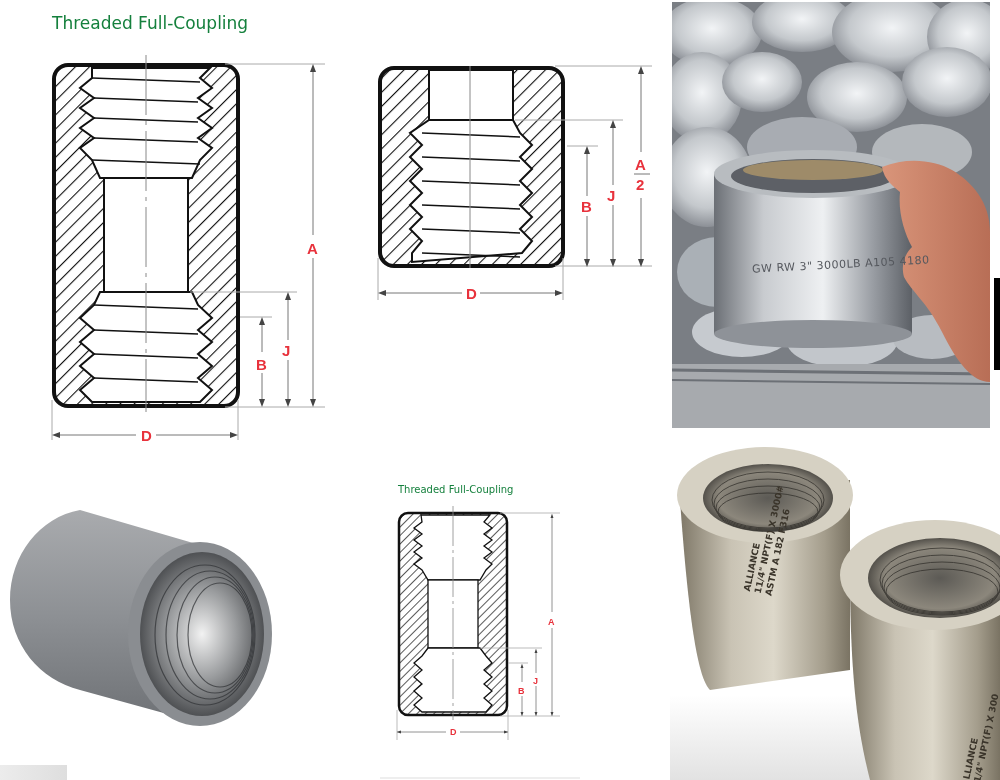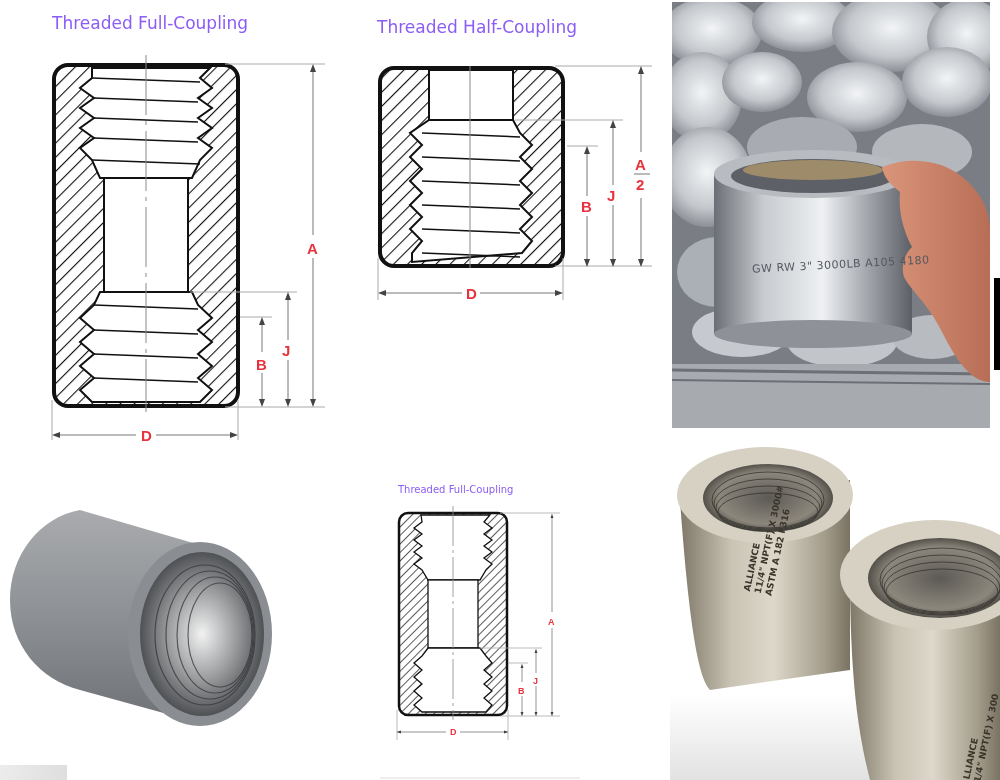--- a/index.html
+++ b/index.html
@@ -1,18 +1,18 @@
 <!DOCTYPE html>
 <html><head>
 <meta charset="utf-8">
 <style>
   html, body { margin:0; padding:0; }
   body { width:1000px; height:780px; position:relative; overflow:hidden; background:#ffffff; font-family:"Liberation Sans", sans-serif; }
   .panel { position:absolute; overflow:hidden; }
-  .title { position:absolute; color:#8b5cf6; font-family:"DejaVu Sans", sans-serif; white-space:nowrap; }
+  .title { position:absolute; color:#15803d; font-family:"DejaVu Sans", sans-serif; white-space:nowrap; }
   .dimlbl { font-family:"Liberation Sans", sans-serif; font-weight:bold; fill:#e8323c; }
   svg { position:absolute; left:0; top:0; }
   .photo-text { position:absolute; font-family:"DejaVu Sans", sans-serif; white-space:nowrap; }
 </style>
 </head>
 <body>
 
 <div class="panel" style="left:0;top:0;width:360px;height:455px;">
   <div class="title" style="left:52px;top:13px;font-size:17px;">Threaded Full-Coupling</div>
   <svg width="360" height="455">
@@ -68,21 +68,20 @@
       <line x1="156" y1="435" x2="234" y2="435" marker-end="url(#arr)"></line>
     </g>
     <text class="dimlbl" x="307" y="254" font-size="15">A</text>
     <text class="dimlbl" x="282" y="356" font-size="15">J</text>
     <text class="dimlbl" x="256" y="370" font-size="15">B</text>
     <text class="dimlbl" x="141" y="441" font-size="15">D</text>
   </svg>
 </div>
 
 <div class="panel" style="left:360px;top:0;width:310px;height:330px;">
-  <div class="title" style="left:17px;top:17px;font-size:17px;">Threaded Half-Coupling</div>
   <svg width="310" height="330">
     <defs>
       <pattern id="hatch2" patternUnits="userSpaceOnUse" width="10" height="10" patternTransform="rotate(45)">
         <line x1="0" y1="0" x2="0" y2="10" stroke="#111" stroke-width="2.2"></line>
       </pattern>
       <marker id="arr2" markerWidth="8" markerHeight="8" refX="4" refY="4" orient="auto-start-reverse">
         <path d="M0,1 L8,4 L0,7 z" fill="#444"></path>
       </marker>
     </defs>
     <rect x="20" y="68" width="183" height="198" rx="14" fill="url(#hatch2)" stroke="#111" stroke-width="4"></rect>

